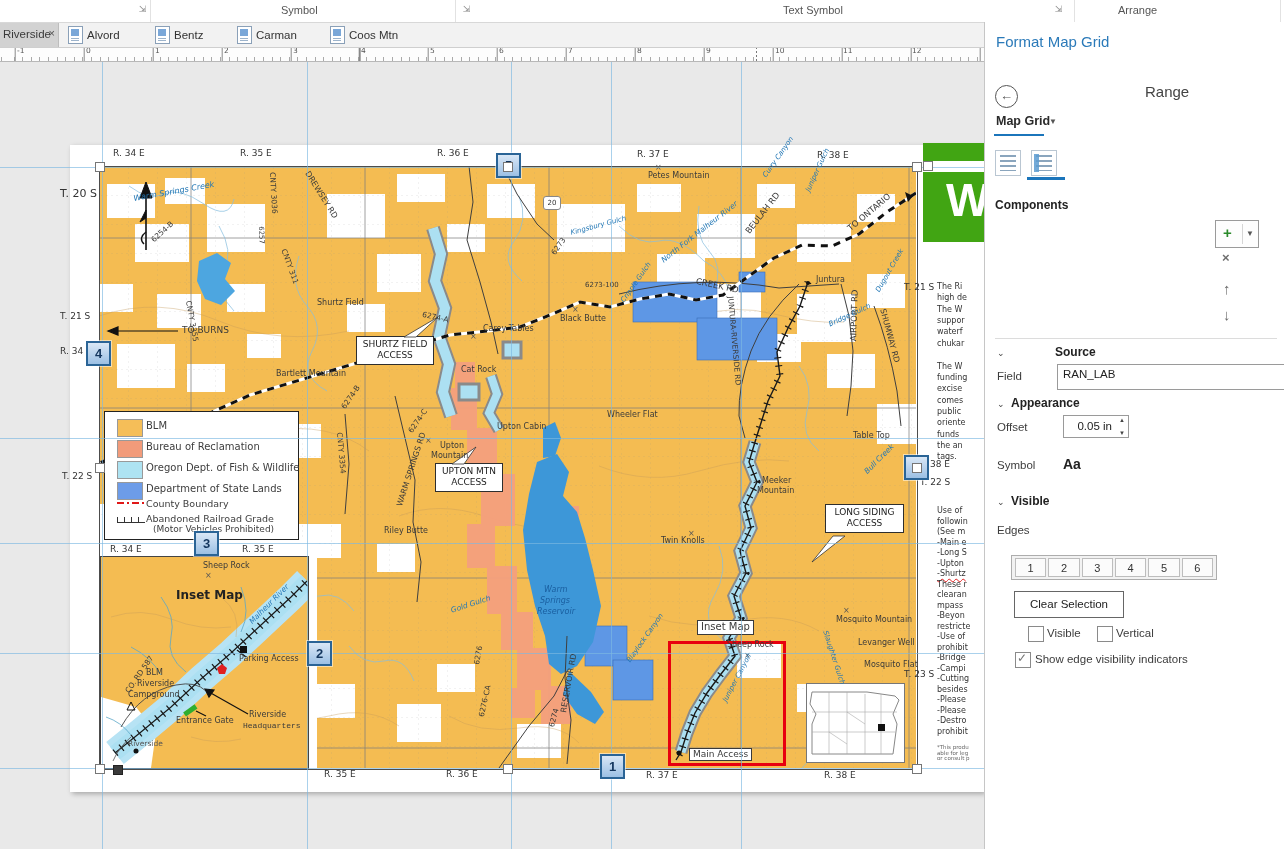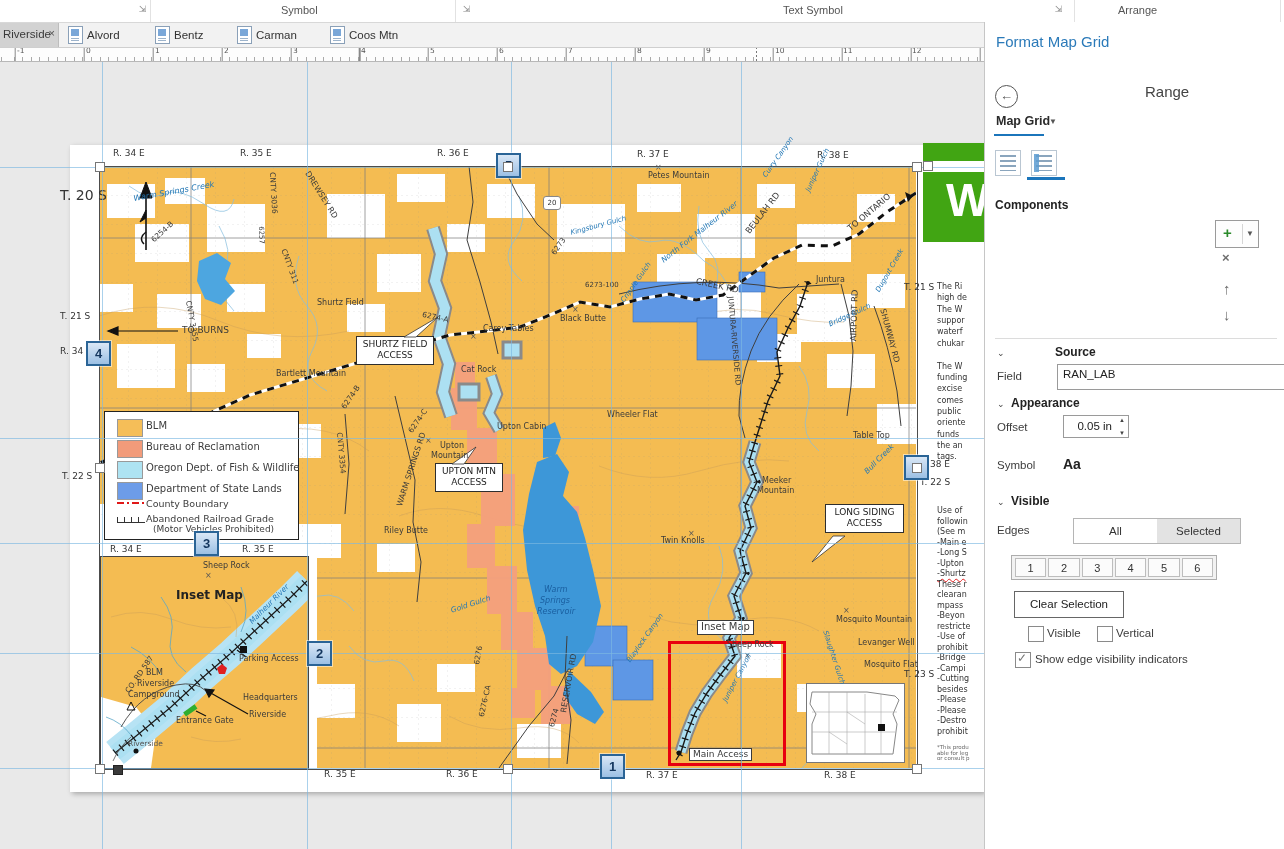--- a/index.html
+++ b/index.html
@@ -456,21 +456,21 @@
         <span class="lbl" style="left: 240px; top: 88px; font-size: 9px; color: rgb(51, 51, 51);">R. 35 E</span>
         <span class="lbl" style="left: 437px; top: 88px; font-size: 9px; color: rgb(51, 51, 51);">R. 36 E</span>
         <span class="lbl" style="left: 637px; top: 89px; font-size: 9px; color: rgb(51, 51, 51);">R. 37 E</span>
         <span class="lbl" style="left: 817px; top: 90px; font-size: 9px; color: rgb(51, 51, 51);">R. 38 E</span>
         <span class="lbl" style="left: 324px; top: 709px; font-size: 9px; color: rgb(51, 51, 51);">R. 35 E</span>
         <span class="lbl" style="left: 446px; top: 709px; font-size: 9px; color: rgb(51, 51, 51);">R. 36 E</span>
         <span class="lbl" style="left: 646px; top: 710px; font-size: 9px; color: rgb(51, 51, 51);">R. 37 E</span>
         <span class="lbl" style="left: 824px; top: 710px; font-size: 9px; color: rgb(51, 51, 51);">R. 38 E</span>
         <span class="lbl" style="left: 110px; top: 484px; font-size: 9px; color: rgb(51, 51, 51);">R. 34 E</span>
         <span class="lbl" style="left: 242px; top: 484px; font-size: 9px; color: rgb(51, 51, 51);">R. 35 E</span>
-        <span class="lbl" style="left: 60px; top: 127px; font-size: 14px; color: rgb(51, 51, 51);">T. 20 S</span>
+        <span class="lbl" style="left: 60px; top: 127px; font-size: 11px; color: rgb(51, 51, 51);">T. 20 S</span>
         <span class="lbl" style="left: 60px; top: 251px; font-size: 9px; color: rgb(51, 51, 51);">T. 21 S</span>
         <span class="lbl" style="left: 62px; top: 411px; font-size: 9px; color: rgb(51, 51, 51);">T. 22 S</span>
         <span class="lbl" style="left: 60px; top: 286px; font-size: 9px; color: rgb(51, 51, 51);">R. 34</span>
         <span class="lbl" style="left: 904px; top: 222px; font-size: 9px; color: rgb(51, 51, 51);">T. 21 S</span>
         <span class="lbl" style="left: 920px; top: 417px; font-size: 9px; color: rgb(51, 51, 51);">T. 22 S</span>
         <span class="lbl" style="left: 904px; top: 609px; font-size: 9px; color: rgb(51, 51, 51);">T. 23 S</span>
         <span class="lbl" style="left: 930px; top: 399px; font-size: 9px; color: rgb(51, 51, 51);">38 E</span>
         <span class="lbl" style="left: 648px; top: 111px;">Petes Mountain</span>
         <span class="lbl" style="left: 560px; top: 254px;">Black Butte</span>
         <span class="lbl" style="left: 317px; top: 238px;">Shurtz Field</span>
@@ -542,21 +542,21 @@
         <span class="lbl" style="left: 544px; top: 525px; color: rgb(26, 95, 160); font-style: italic;">Warm</span>
         <span class="lbl" style="left: 540px; top: 536px; color: rgb(26, 95, 160); font-style: italic;">Springs</span>
         <span class="lbl" style="left: 537px; top: 547px; color: rgb(26, 95, 160); font-style: italic;">Reservoir</span>
         <span class="lbl" style="left: 176px; top: 528px; font-size: 12px; color: rgb(34, 34, 34); font-weight: bold;">Inset Map</span>
         <span class="lbl" style="left: 146px; top: 608px;">BLM</span>
         <span class="lbl" style="left: 137px; top: 619px;">Riverside</span>
         <span class="lbl" style="left: 128px; top: 630px;">Campground</span>
         <span class="lbl" style="left: 239px; top: 594px;">Parking Access</span>
         <span class="lbl" style="left: 176px; top: 656px;">Entrance Gate</span>
         <span class="lbl" style="left: 249px; top: 650px;">Riverside</span>
-        <span class="lbl" style="left: 243px; top: 633px;">Headquarters</span>
+        <span class="lbl" style="left: 243px; top: 661px; font-family: Liberation Mono, monospace;">Headquarters</span>
         <span class="lbl" style="left: 128px; top: 679px; font-size: 7.5px; color: rgb(85, 85, 85);">Riverside</span>
         <span class="lbl" style="left: 697px; top: 559px; font-size: 10px; background: rgb(255, 255, 255); border: 1px solid rgb(58, 58, 58); padding: 1px 3px; z-index: 31;">Inset Map</span>
         <span class="lbl" style="left: 689px; top: 687px; font-size: 9px; background: rgb(255, 255, 255); border: 1px solid rgb(58, 58, 58); padding: 1px 3px; z-index: 31;">Main Access</span>
       </div>
     <div class="layer" style="z-index:5;">
         <span class="lbl" style="left: 937px; top: 222px; font-size: 8px; color: rgb(51, 51, 51);">The Ri</span>
         <span class="lbl" style="left: 937px; top: 233px; font-size: 8px; color: rgb(51, 51, 51);">high de</span>
         <span class="lbl" style="left: 937px; top: 245px; font-size: 8px; color: rgb(51, 51, 51);">The W</span>
         <span class="lbl" style="left: 937px; top: 256px; font-size: 8px; color: rgb(51, 51, 51);">suppor</span>
         <span class="lbl" style="left: 937px; top: 267px; font-size: 8px; color: rgb(51, 51, 51);">waterf</span>
@@ -646,24 +646,20 @@
       <span class="val">0.05 in</span>
       <span class="up">▲</span>
       <span class="dn">▼</span>
     </div>
     <span class="p-lbl" style="left:12px;top:437px;">Symbol</span>
     <div id="symbol-aa">Aa</div>
 
     <span class="chev" style="left:12px;top:475px;">⌄</span>
     <div class="sec-head" style="left:26px;top:472px;">Visible</div>
     <span class="p-lbl" style="left:12px;top:502px;">Edges</span>
-    <div id="seg">
-      <div>All</div>
-      <div class="sel">Selected</div>
-    </div>
     <div id="edge-row">
       <span>1</span>
       <span>2</span>
       <span>3</span>
       <span>4</span>
       <span>5</span>
       <span>6</span>
     </div>
     <div id="clear-btn">Clear Selection</div>
     <span class="cb" style="left:43px;top:604px;"></span>

